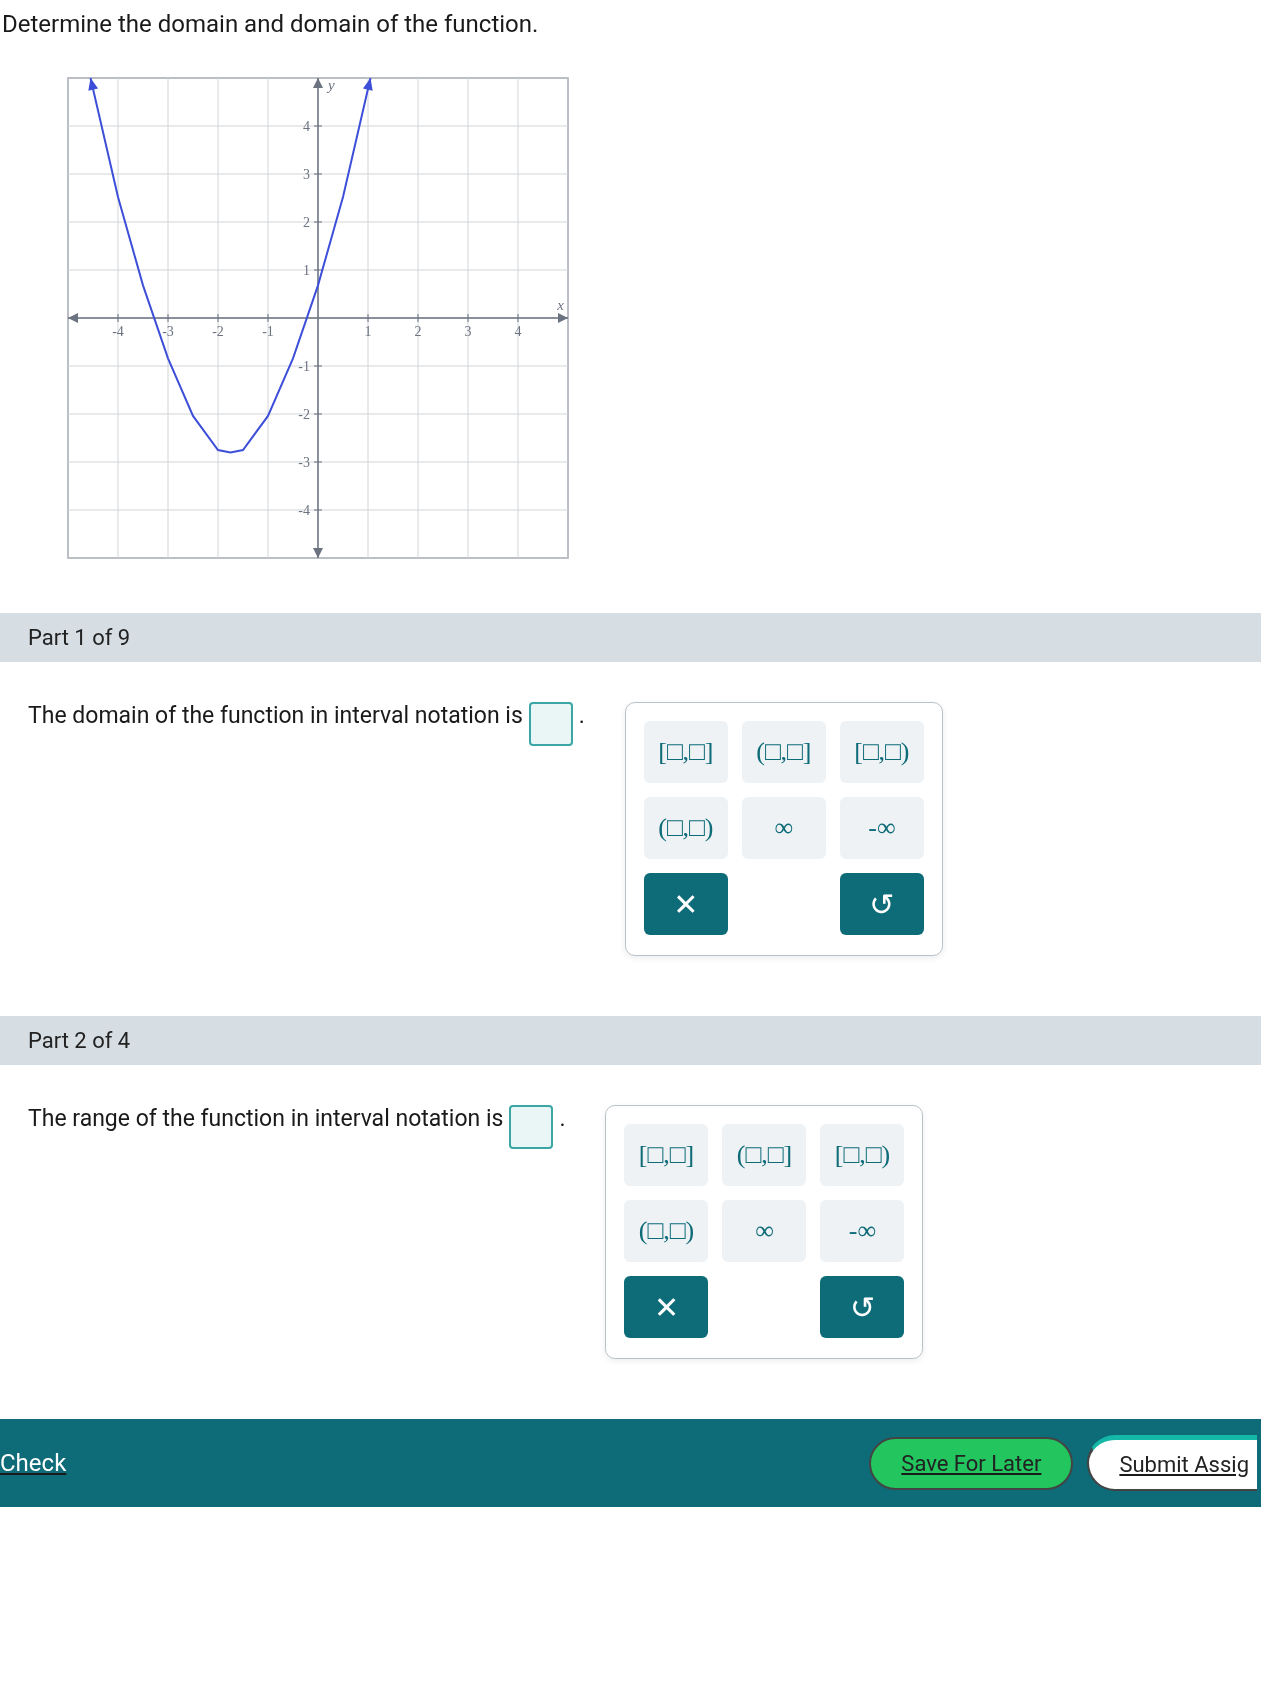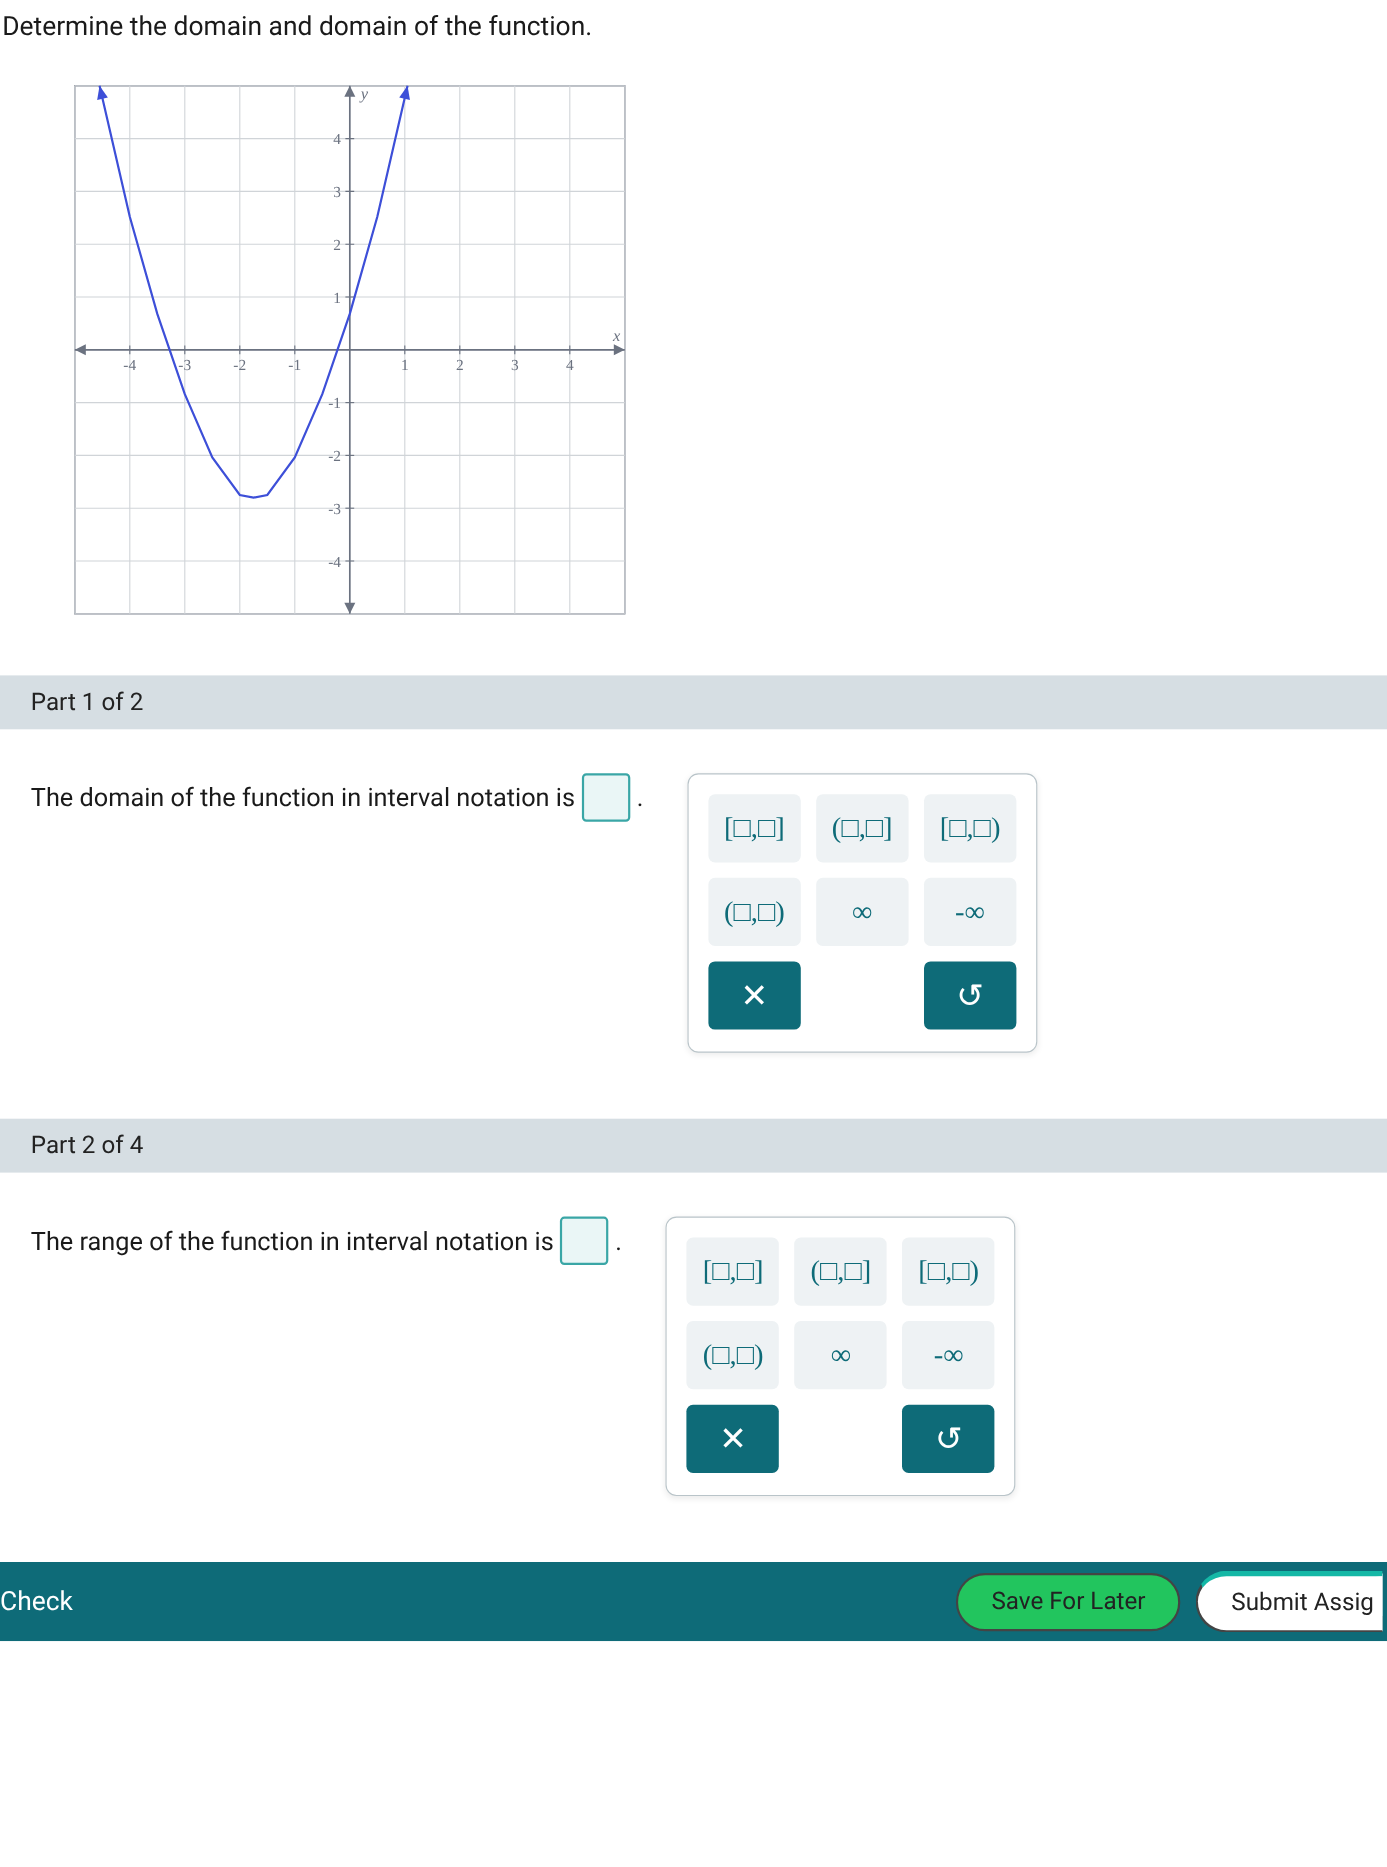--- a/index.html
+++ b/index.html
@@ -30,21 +30,20 @@
   }
   .part-body {
     padding: 40px 28px 60px;
     display: flex;
     align-items: flex-start;
     gap: 40px;
     font-size: 23px;
   }
   .prompt-line {
     display: flex;
-    align-items: center;
     flex-wrap: wrap;
     gap: 6px;
   }
   .answer-box {
     width: 44px;
     height: 44px;
     border: 2px solid #3aa6a6;
     background: #eaf6f6;
     border-radius: 4px;
   }
@@ -76,24 +75,25 @@
     color: #fff;
     font-size: 30px;
     font-family: inherit;
   }
   .pal-empty {
     background: transparent;
     cursor: default;
   }
   .footer {
     background: #0e6b78;
-    height: 72px;
+    height: 88px;
     display: flex;
     align-items: center;
     padding: 0;
+    text-decoration: underline;
   }
   .check-btn {
     color: #fff;
     font-size: 24px;
     padding: 0 18px 0 0;
     cursor: pointer;
   }
   .right-btns {
     margin-left: auto;
     display: flex;
@@ -197,21 +197,21 @@
         <line x1="266" y1="68" x2="274" y2="68" stroke="#6b7280"></line>
         <text x="262" y="73" font-size="14" fill="#6b7280" text-anchor="end">4</text>
         <text x="516" y="252" font-size="15" font-style="italic" fill="#6b7280" text-anchor="end">x</text>
         <text x="280" y="32" font-size="15" font-style="italic" fill="#6b7280">y</text>
         <path d="M42.500000000000014 20 L70 139.04000000000002 L95 227.36 L120 300.32 L145 357.92 L170 392 L182.5 394.4 L195 392 L220 357.92 L245 300.32 L270 227.36 L295 139.04000000000002 L322.5 20 " fill="none" stroke="#3d4fd8" stroke-width="2"></path>
         <polygon points="42.500000000000014,20 50.07273362087799,30.566631701125218 40.32934613461216,32.81749826591277" fill="#3d4fd8"></polygon>
         <polygon points="322.5,20 324.67065386538786,32.81749826591277 314.927266379122,30.566631701125218" fill="#3d4fd8"></polygon>
       </svg>
   </div>
 
-  <div class="part-header">Part 1 of 2</div>
+  <div class="part-header">Part 1 of 9</div>
   <div class="part-body">
     <div class="prompt-line">
       <span>The domain of the function in interval notation is</span>
       <span class="answer-box"></span>
       <span>.</span>
     </div>
     <div class="palette">
       <div class="pal-btn">[□,□]</div>
       <div class="pal-btn">(□,□]</div>
       <div class="pal-btn">[□,□)</div>

